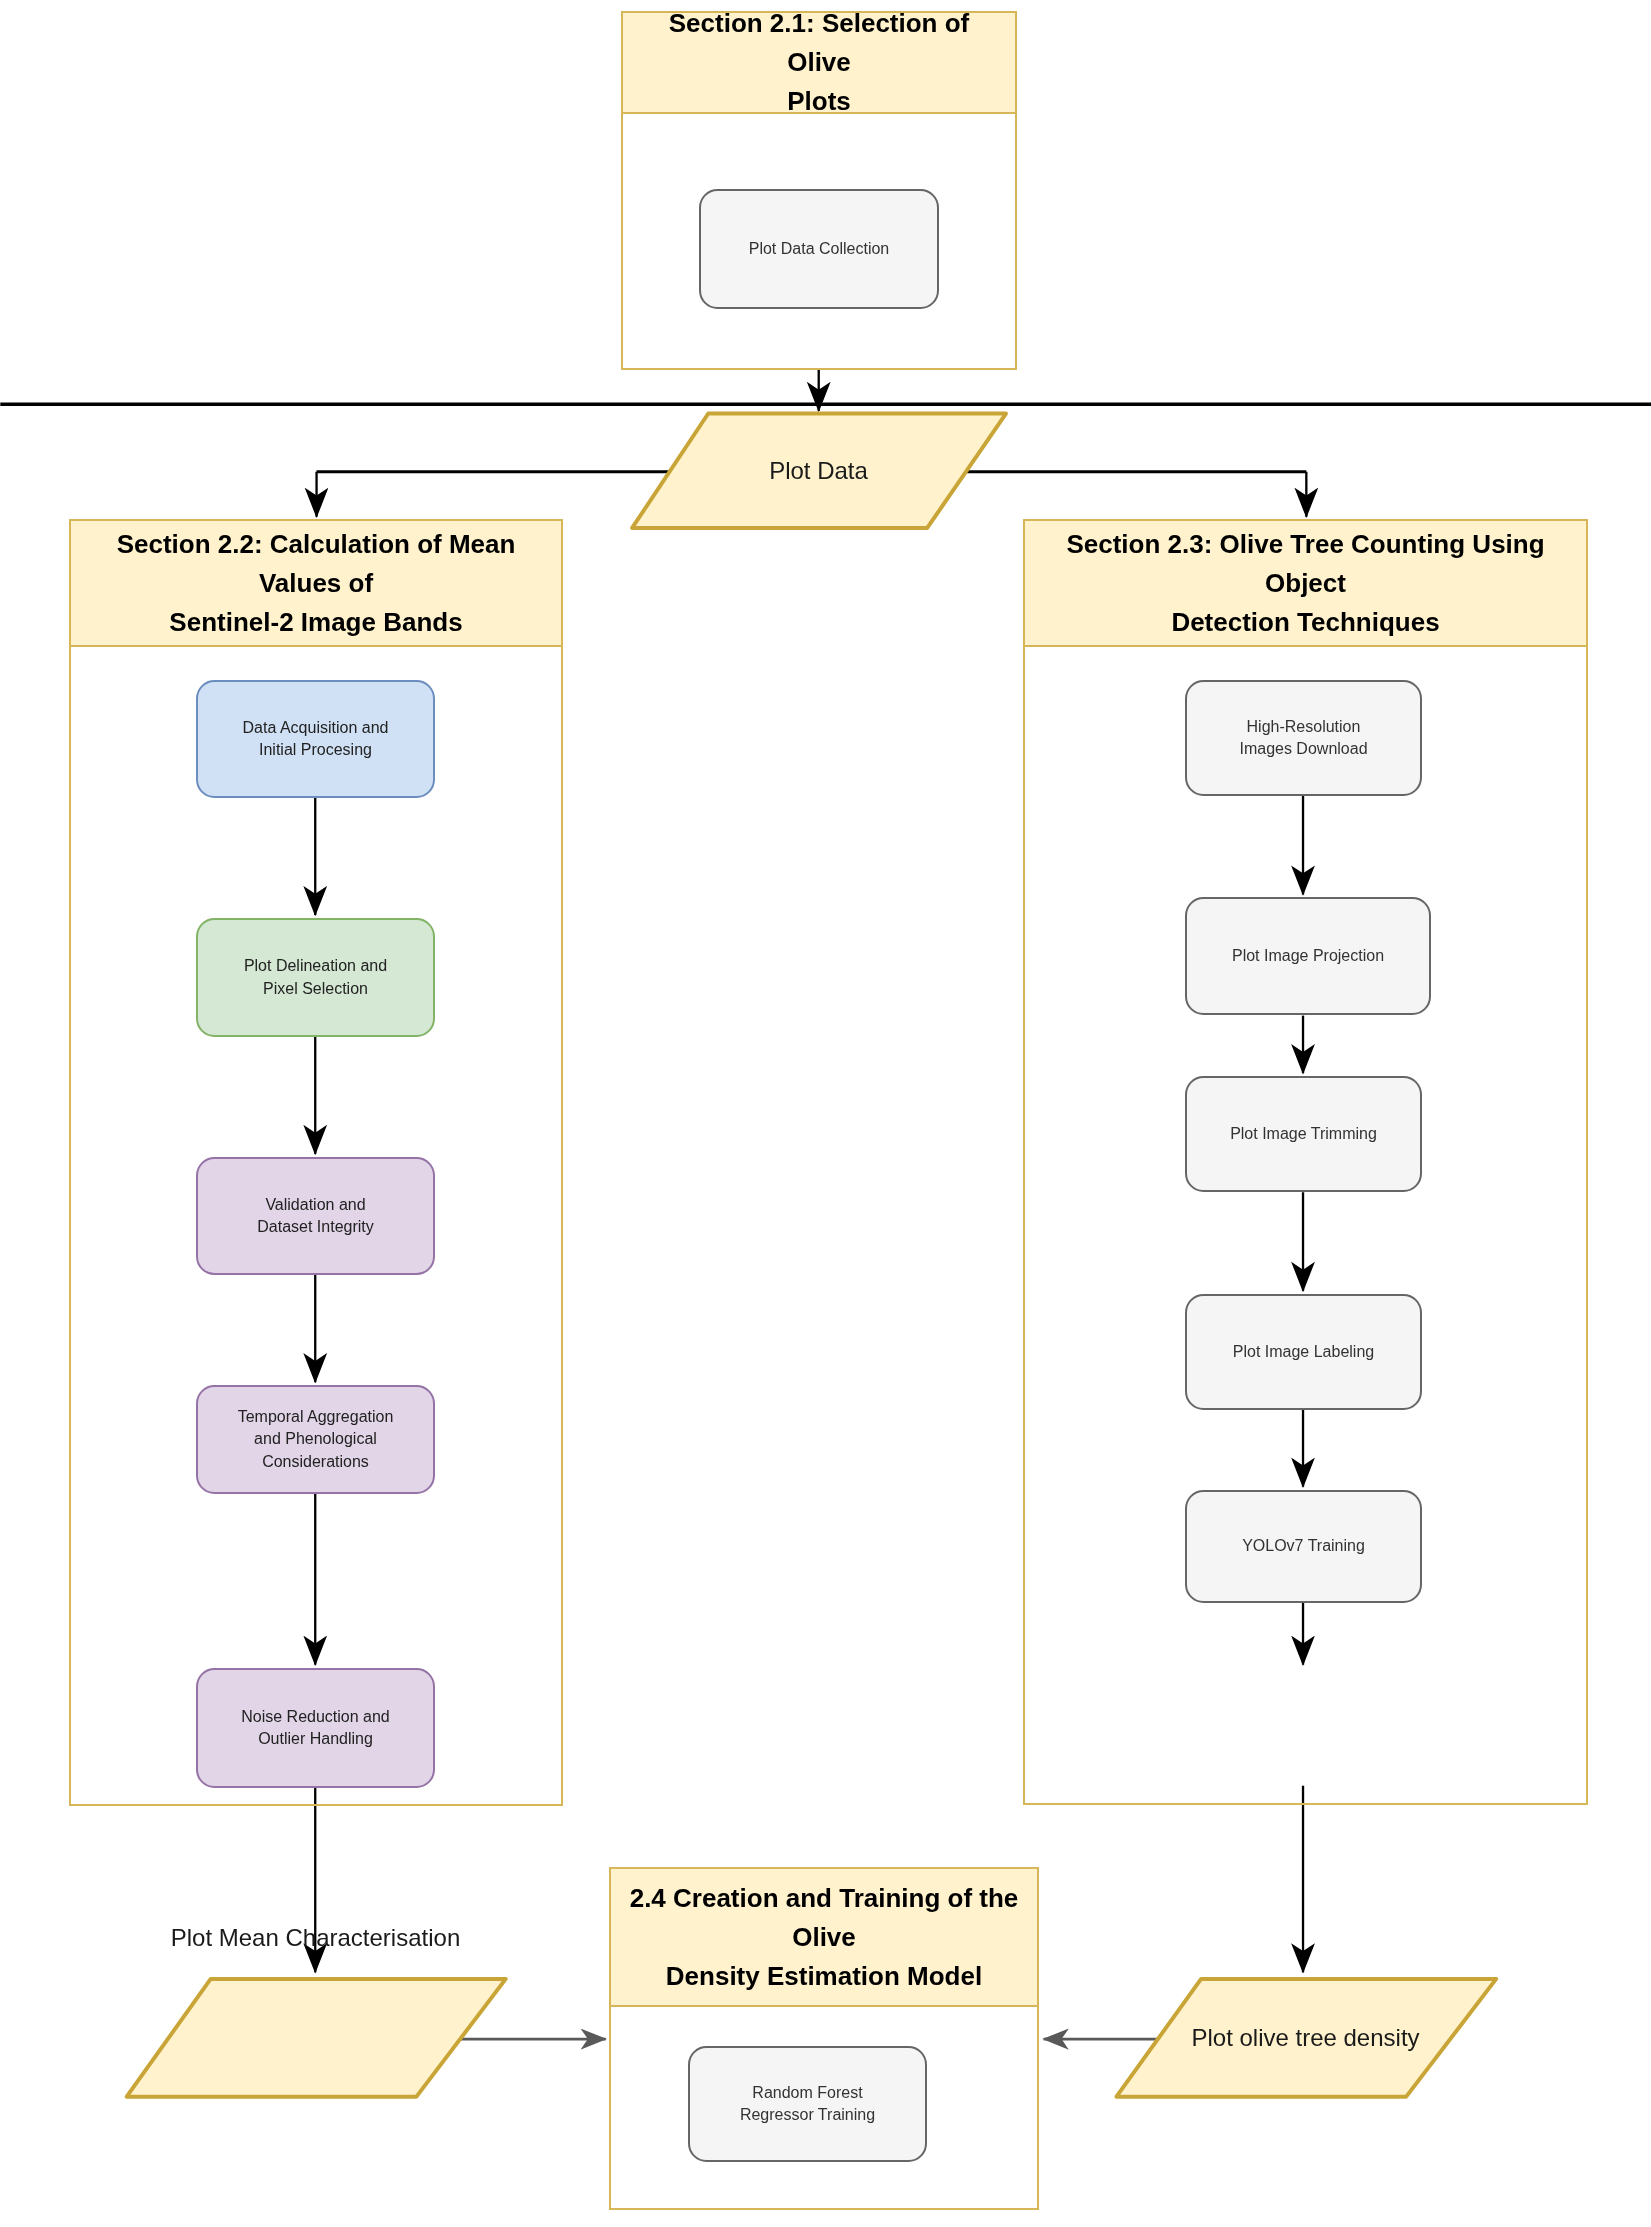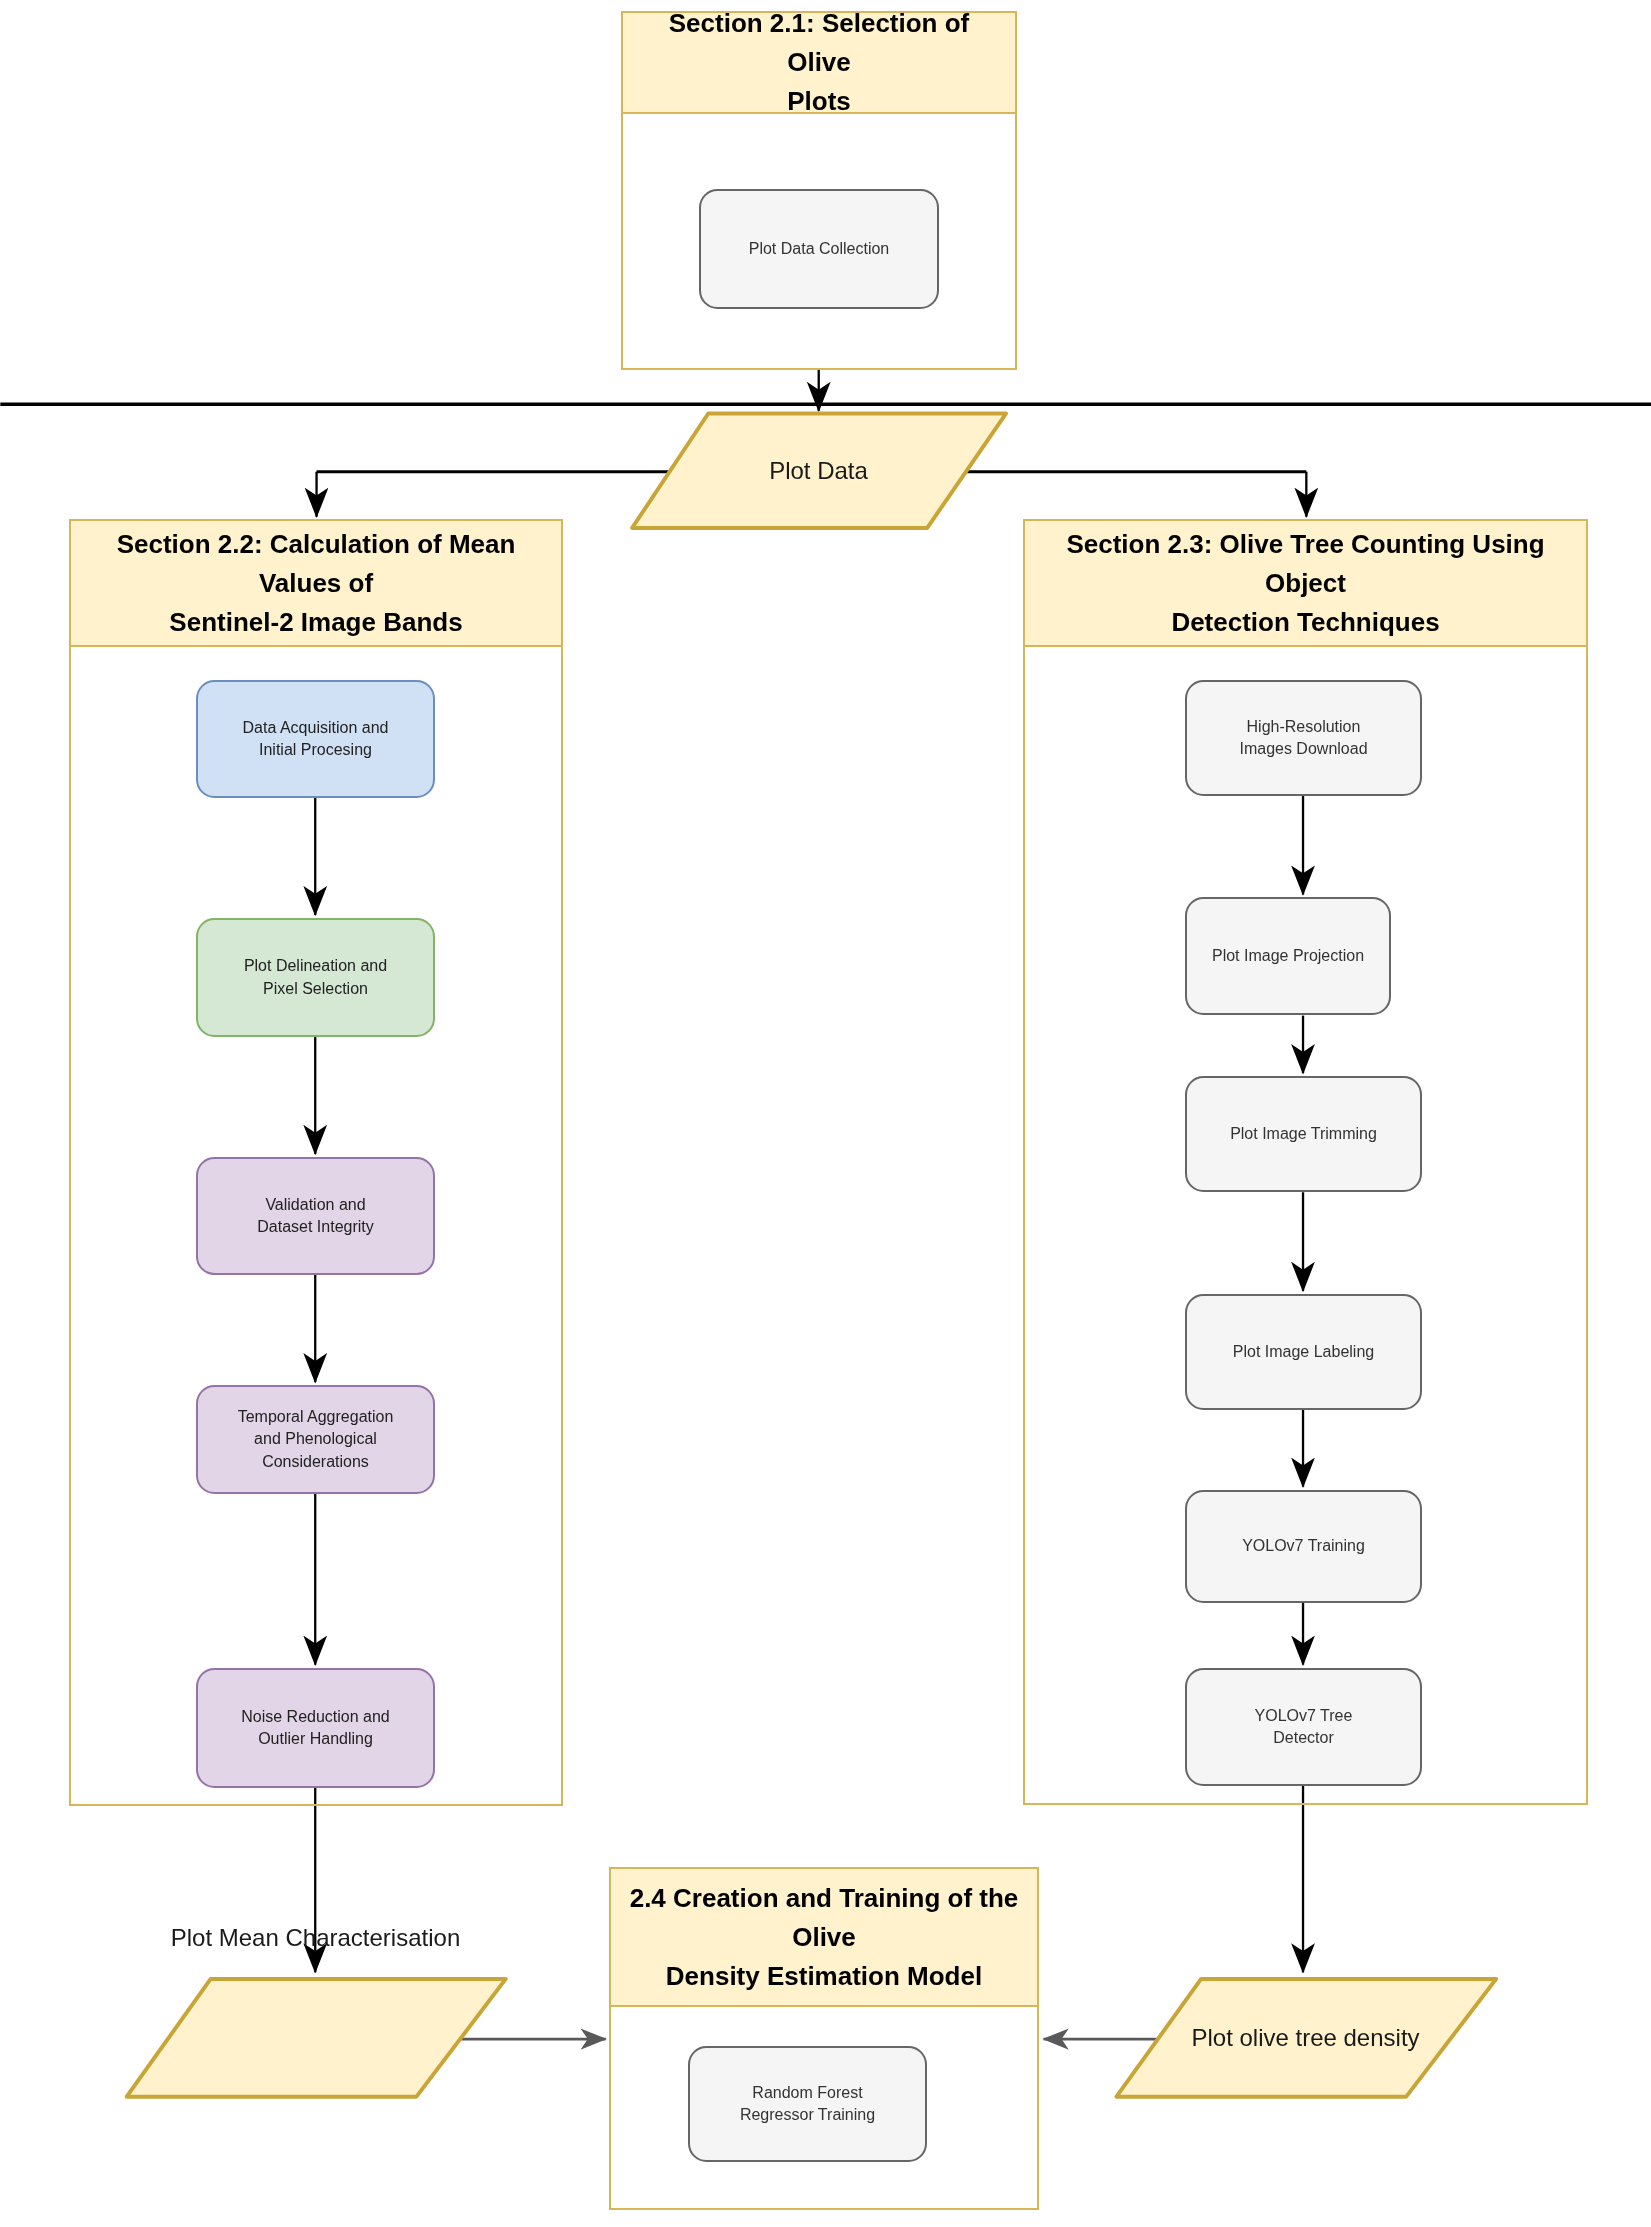--- a/index.html
+++ b/index.html
@@ -124,30 +124,28 @@
   <div class="box purple" style="left:196px;top:1385px;width:239px;height:109px;">Temporal Aggregation
 and Phenological
 Considerations</div>
 
   <div class="box purple" style="left:196px;top:1668px;width:239px;height:120px;">Noise Reduction and
 Outlier Handling</div>
 
   <div class="box gray" style="left:1185px;top:680px;width:237px;height:116px;">High-Resolution
 Images Download</div>
 
-  <div class="box gray" style="left:1185px;top:897px;width:206px;height:118px;">Plot Image Projection</div>
+  <div class="box gray" style="left:1185px;top:897px;width:246px;height:118px;">Plot Image Projection</div>
 
   <div class="box gray" style="left:1185px;top:1076px;width:237px;height:116px;">Plot Image Trimming</div>
 
   <div class="box gray" style="left:1185px;top:1294px;width:237px;height:116px;">Plot Image Labeling</div>
 
   <div class="box gray" style="left:1185px;top:1490px;width:237px;height:113px;">YOLOv7 Training</div>
 
-  <div class="box gray" style="left:1185px;top:1668px;width:237px;height:118px;">YOLOv7 Tree
-Detector</div>
 
   <div class="box gray" style="left:688px;top:2046px;width:239px;height:116px;">Random Forest
 Regressor Training</div>
 
   <div class="plabel" style="left:686px;top:457px;width:265px;height:28px;">Plot Data</div>
 
   <div class="plabel" style="left:150px;top:1924px;width:331px;height:28px;">Plot Mean Characterisation</div>
 
   <div class="plabel" style="left:1140px;top:2024px;width:331px;height:28px;">Plot olive tree density</div>
 

